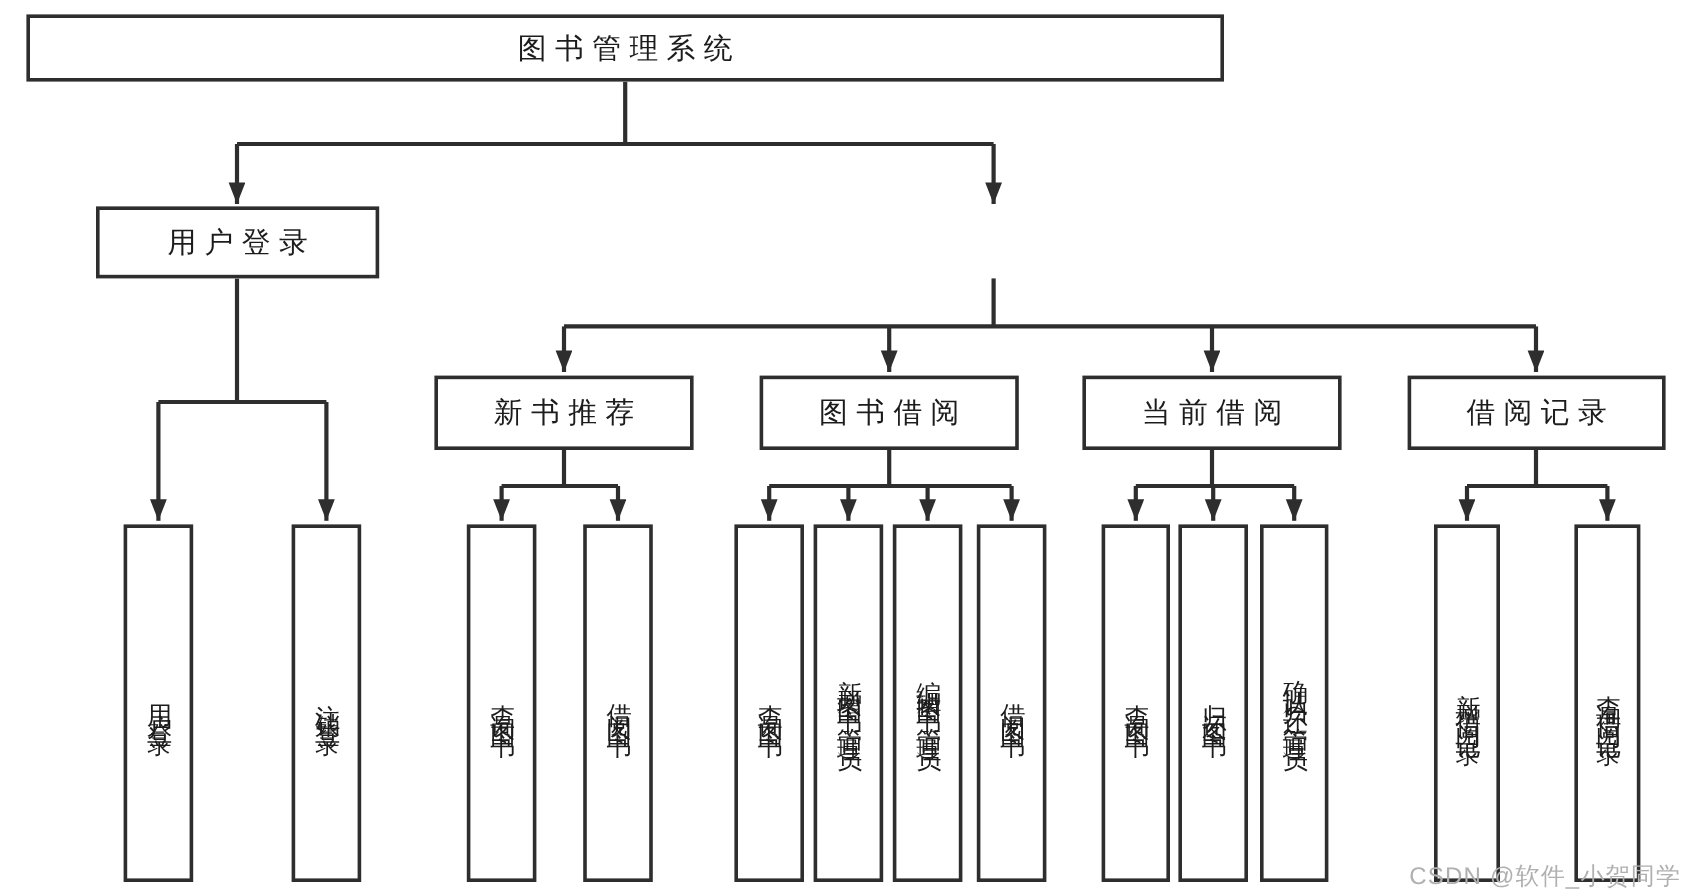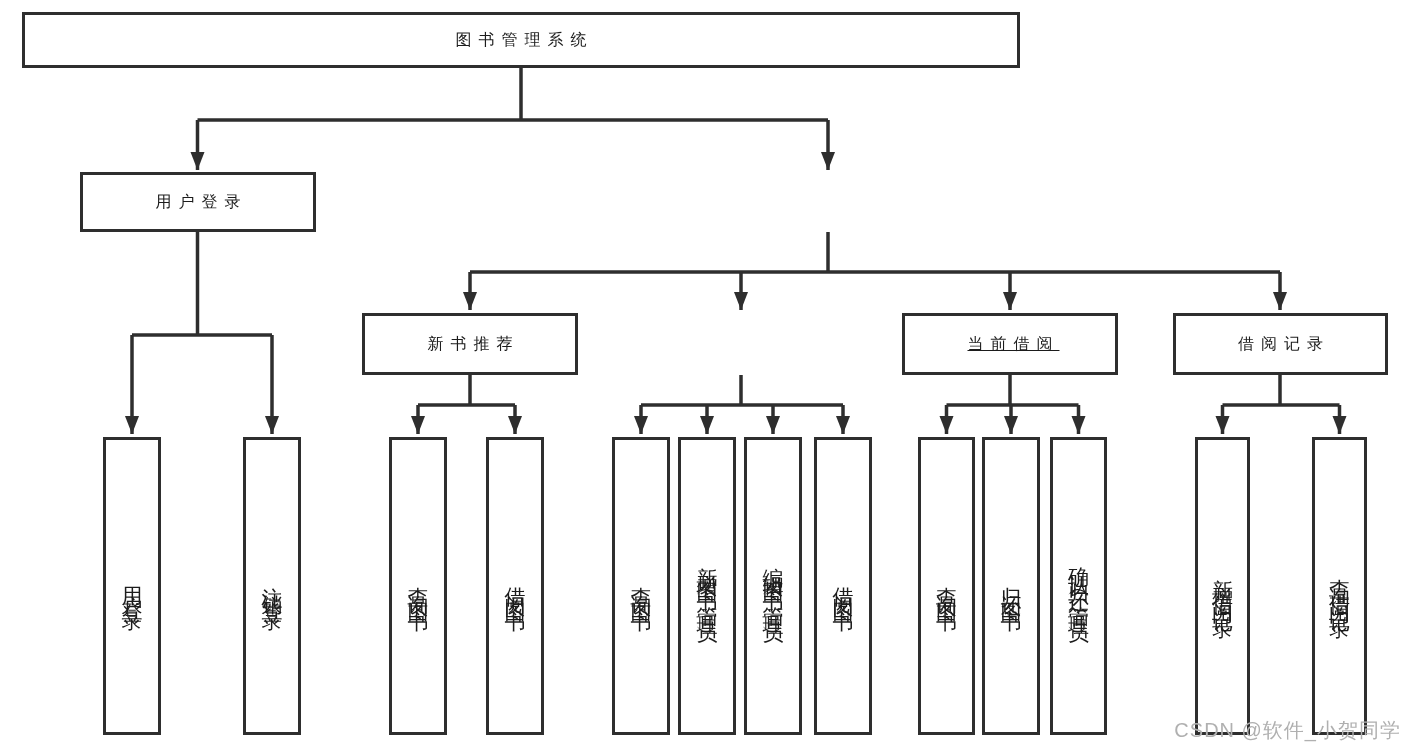--- a/index.html
+++ b/index.html
@@ -34,21 +34,21 @@
     position: absolute;
     box-sizing: border-box;
     background: #ffffff;
     border: 3px solid var(--line, #2e2e2e);
     display: flex;
     align-items: center;
     justify-content: center;
     color: var(--text, #1c1c1c);
   }
   .htext {
-    font-size: 16px;
+    font-size: 24px;
     letter-spacing: 7px;
     text-indent: 7px;
     white-space: nowrap;
   }
   .vtext {
     writing-mode: vertical-rl;
     text-orientation: mixed;
     font-size: 21px;
     letter-spacing: 8px;
     white-space: nowrap;
@@ -120,21 +120,24 @@
     <span class="htext">图书管理系统</span>
   </div>
 
   <div class="node" style="left:80px; top:172px; width:236px; height:60px;">
     <span class="htext">用户登录</span>
   </div>
 
   <div class="node" style="left:362px; top:313px; width:216px; height:62px;align-items:center;">
     <span class="htext">新书推荐</span>
   </div>
-  <div class="node" style="left:902px; top:313px; width:216px; height:62px;text-decoration:underline;">
+  <div class="node" style="left:633px; top:313px; width:216px; height:62px;">
+    <span class="htext">图书借阅</span>
+  </div>
+  <div class="node" style="left:902px; top:313px; width:216px; height:62px;">
     <span class="htext">当前借阅</span>
   </div>
   <div class="node" style="left:1173px; top:313px; width:215px; height:62px;">
     <span class="htext">借阅记录</span>
   </div>
 
   <div class="node" style="left:103px; top:437px; width:58px; height:298px;">
     <span class="vtext">用户登录</span>
   </div>
   <div class="node" style="left:243px; top:437px; width:58px; height:298px;">

